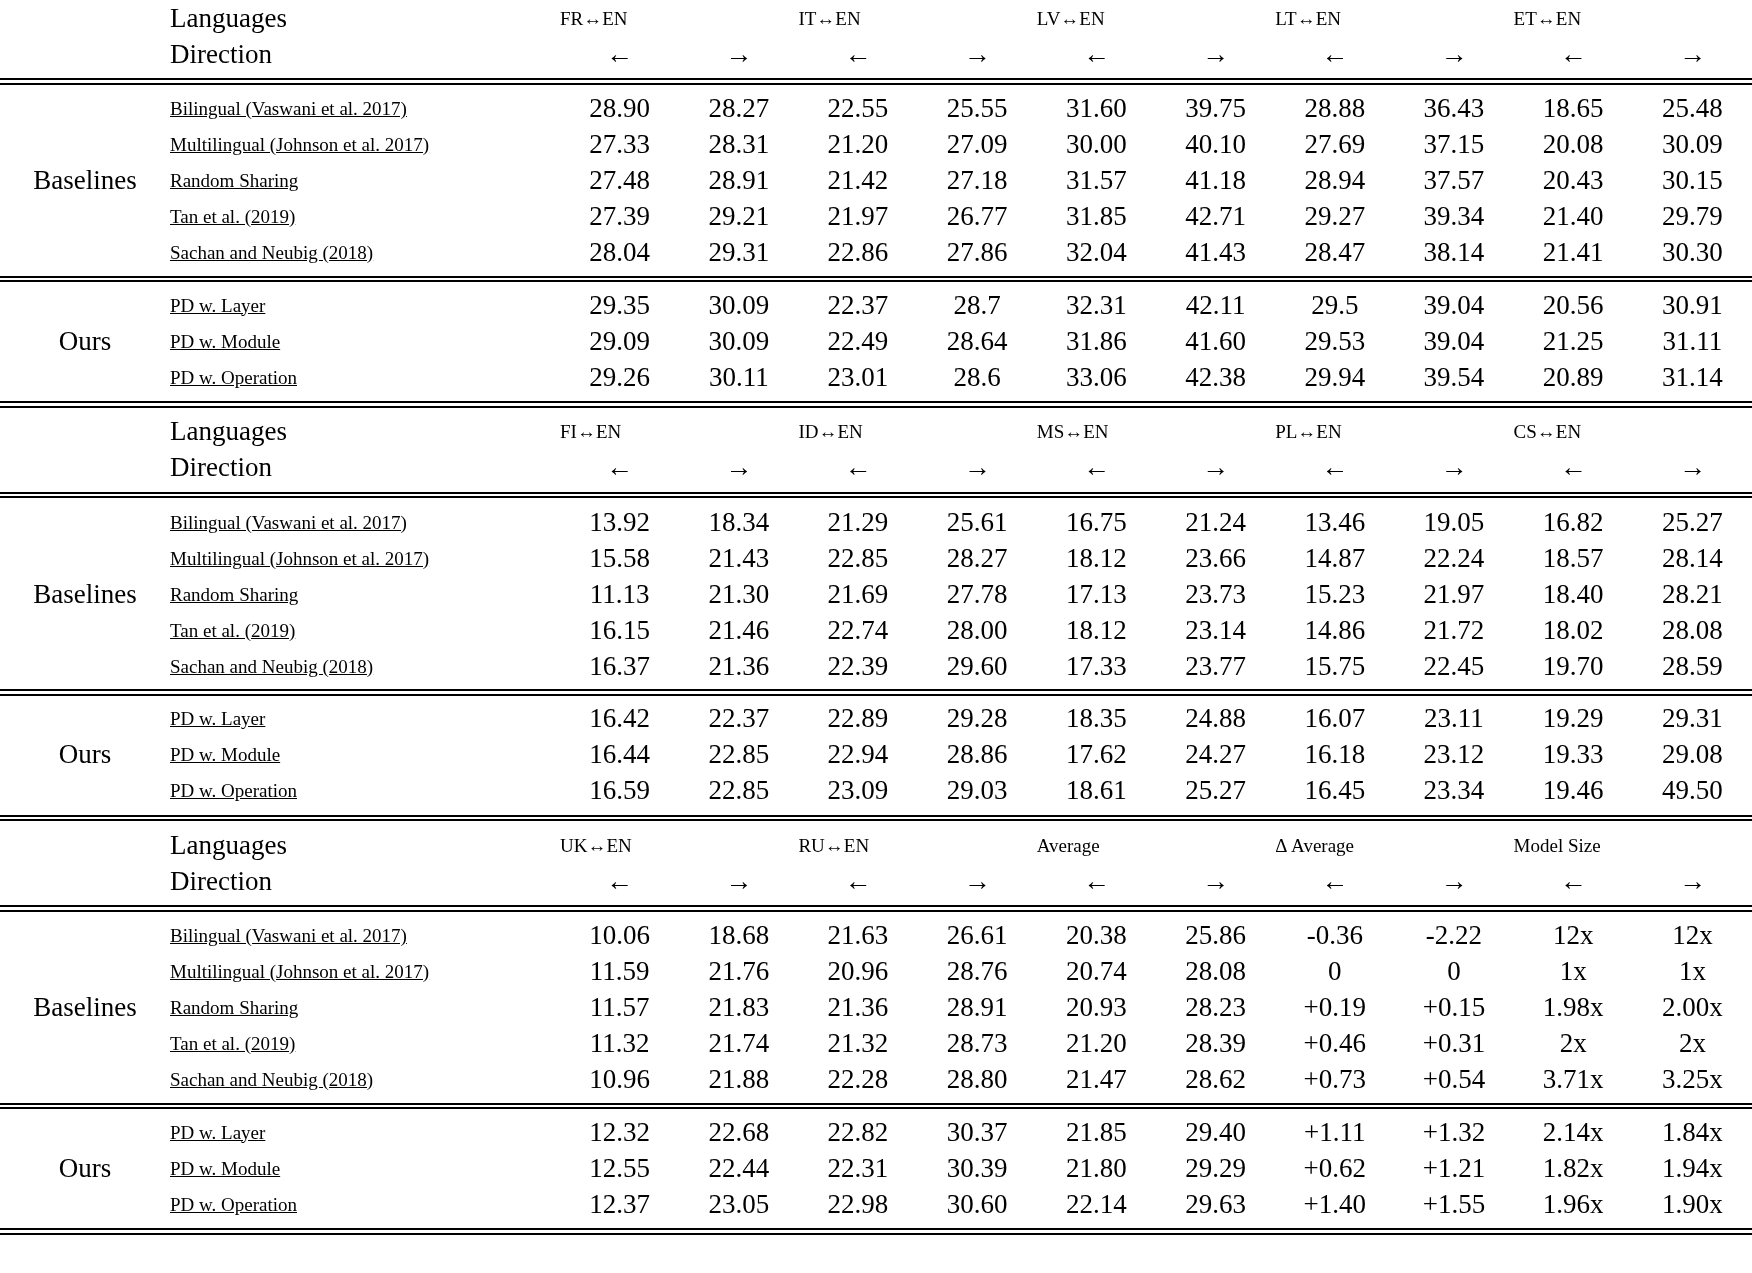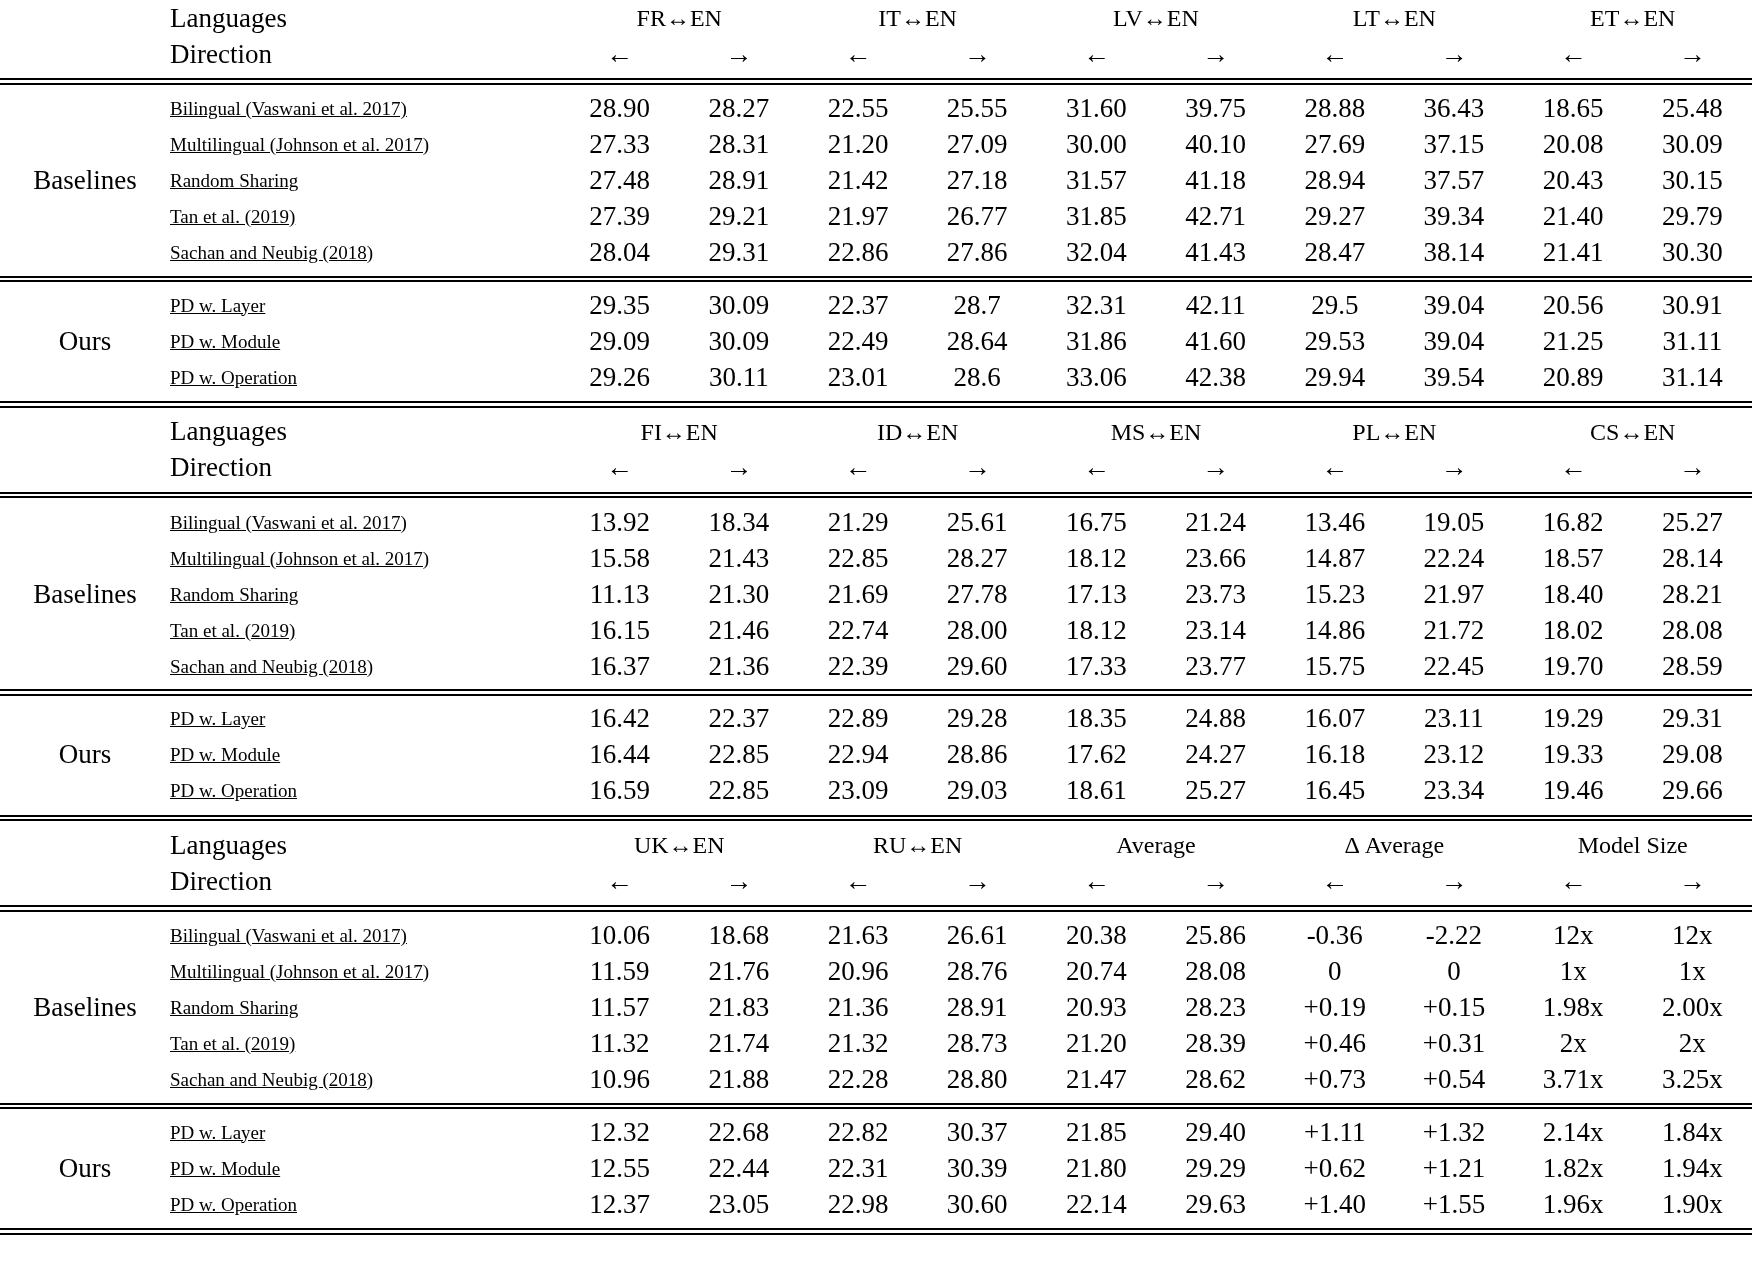--- a/index.html
+++ b/index.html
@@ -47,22 +47,22 @@
     text-align: left;
     padding-right: 18px;
     font-size: 19px;
     text-decoration: underline;
   }
   td.num-cell {
     text-align: center;
     font-size: 27px;
   }
   td.hdr-lang {
-    text-align: center;
-    font-size: 24px;
+    text-align: left;
+    font-size: 19px;
   }
   td.hdr-dir {
     text-align: center;
     font-size: 27px;
   }
   td.label-right {
     text-align: left;
     font-size: 27px;
   }
   .b { font-weight: normal; }
@@ -407,21 +407,21 @@
           <td class="method-cell">PD w. Operation</td>
           <td class="num-cell b">16.59</td>
           <td class="num-cell b">22.85</td>
           <td class="num-cell">23.09</td>
           <td class="num-cell">29.03</td>
           <td class="num-cell b">18.61</td>
           <td class="num-cell b">25.27</td>
           <td class="num-cell b">16.45</td>
           <td class="num-cell b">23.34</td>
           <td class="num-cell">19.46</td>
-          <td class="num-cell b">29.66</td>
+          <td class="num-cell b">49.50</td>
         </tr>
         <tr>
           <td colspan="12" style="height: 6px;"></td>
         </tr>
         <tr class="rule-double">
           <td colspan="12">
             <div class="hr-thick"></div>
           </td>
         </tr>
         <tr>

